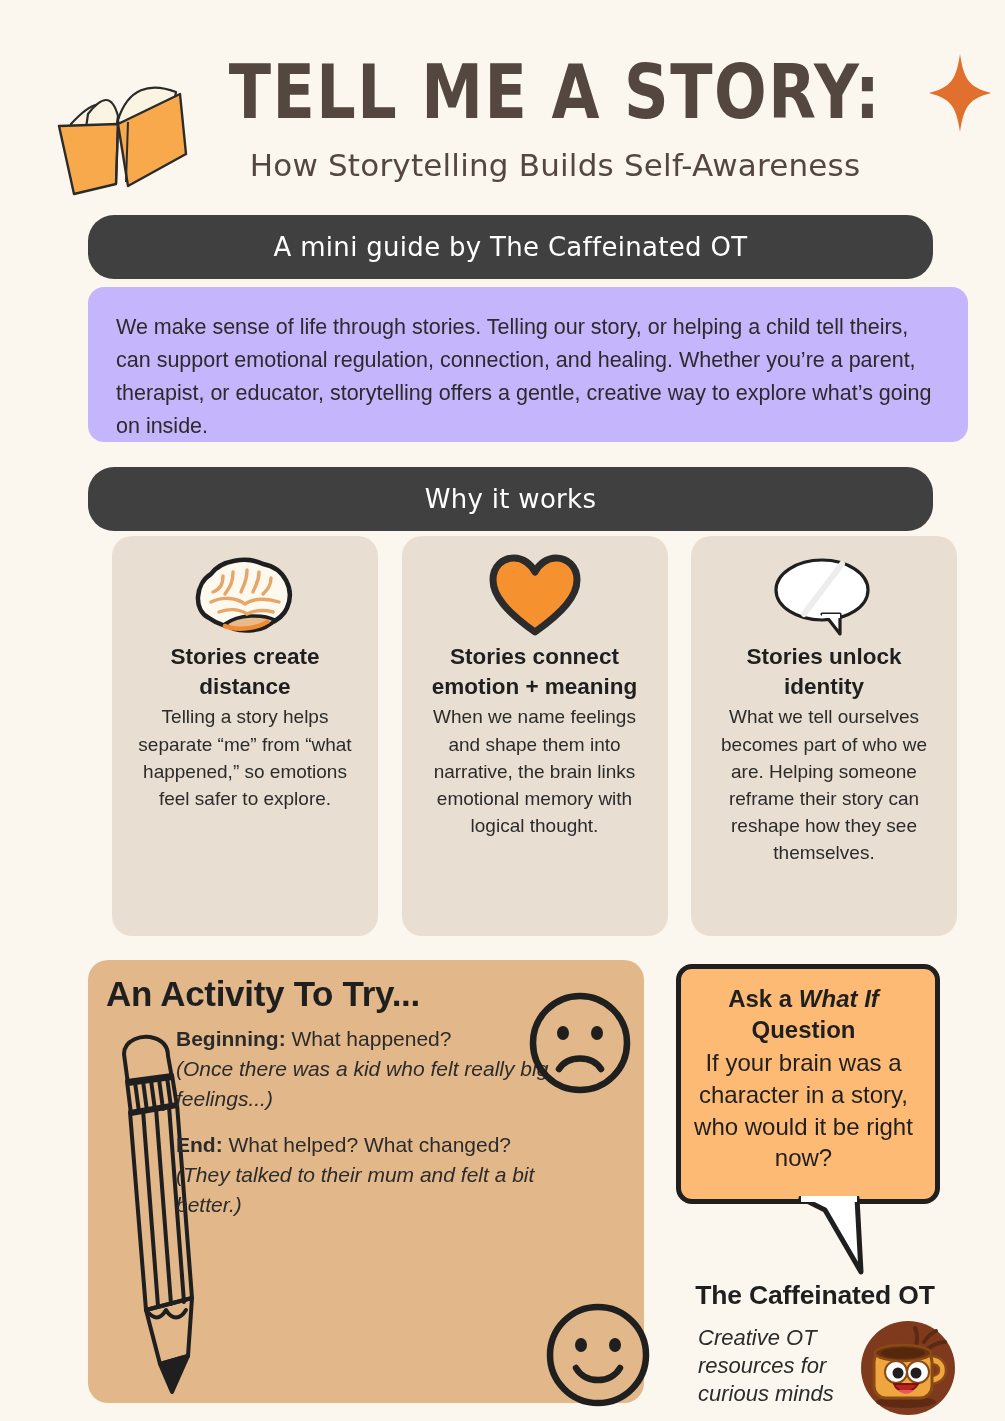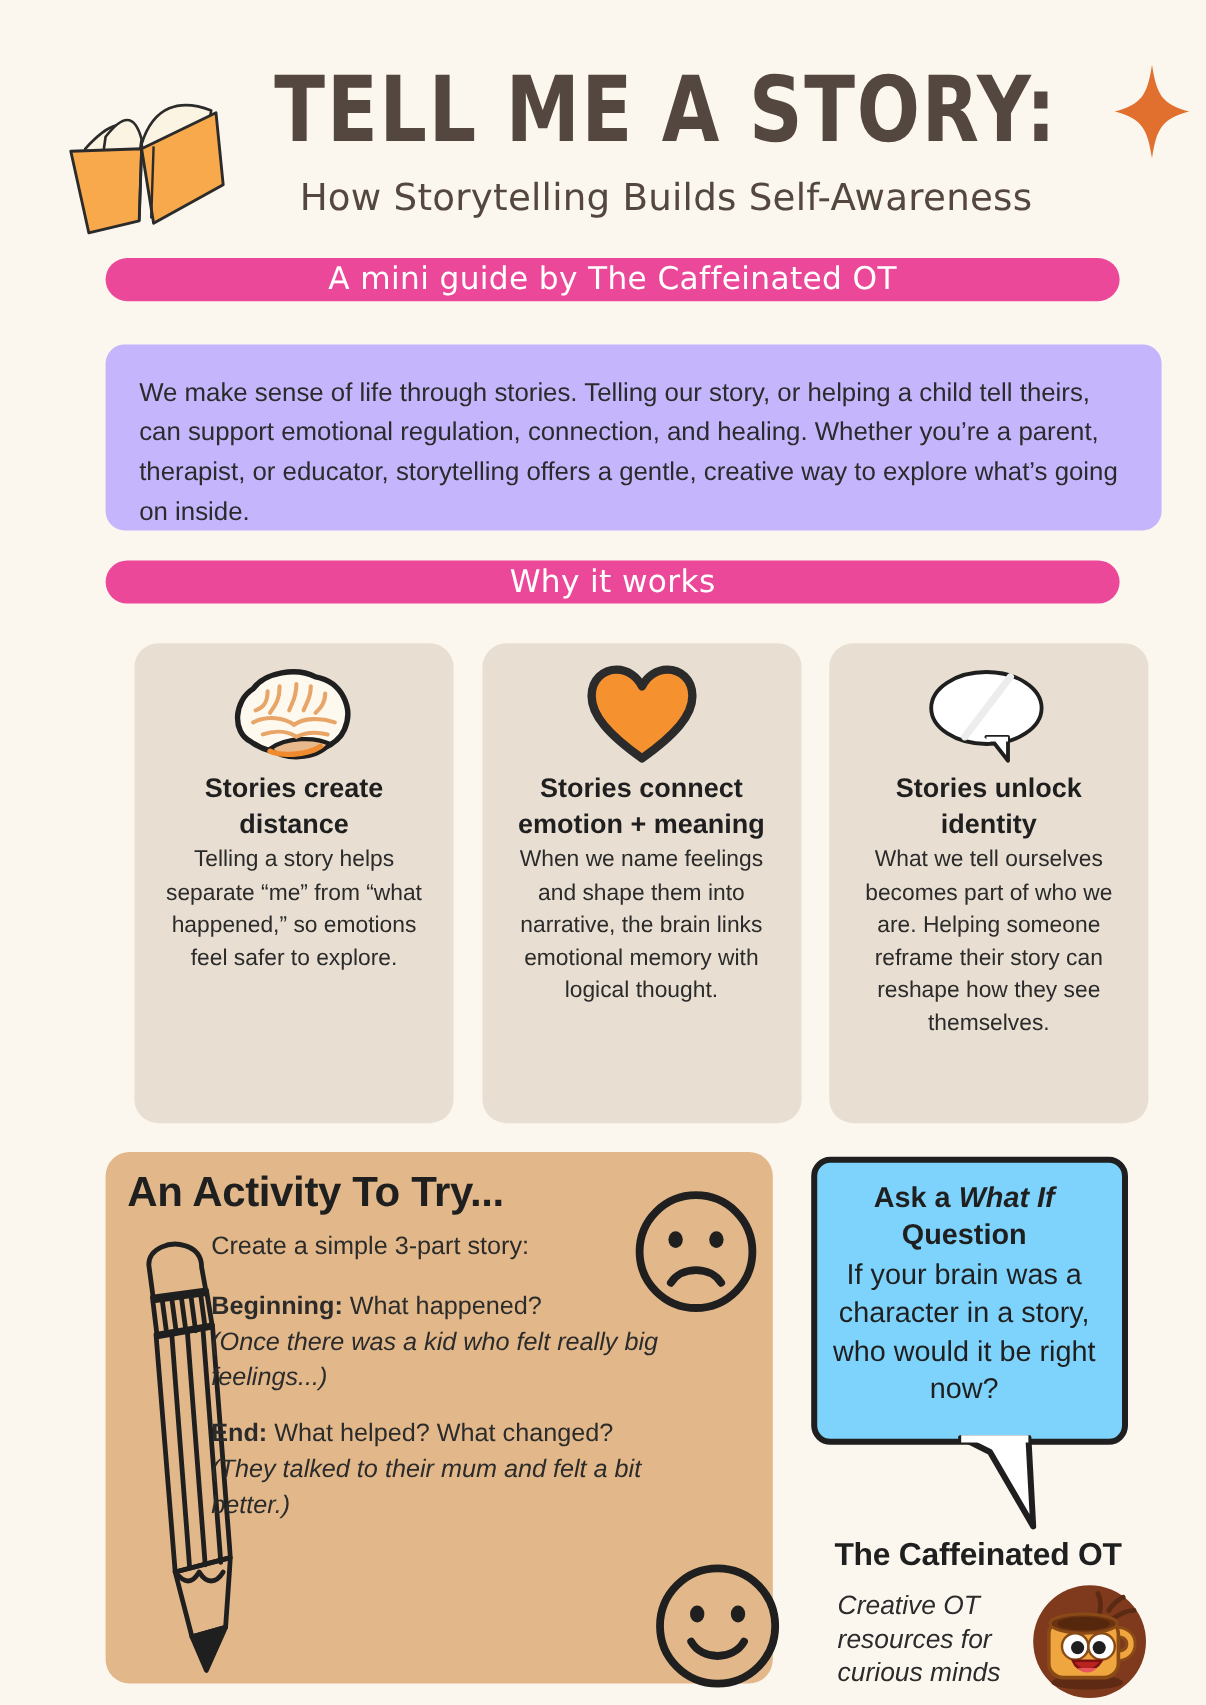--- a/index.html
+++ b/index.html
@@ -34,22 +34,22 @@
     font-size:31px;
     font-weight:500;
     color:#54473F;
     margin:30px 0 0 0;
     letter-spacing:0.2px;
   }
 
   
   .banner{
     position:absolute;
-    left:88px;width:845px;height:36px;
-    background:#ec4899;
+    left:88px;width:845px;height:64px;
+    background:#404040;
     border-radius:26px;
     color:#FFFFFF;
     display:flex;align-items:center;justify-content:center;
     font-size:26px;
     font-family:"DejaVu Sans", sans-serif;
     letter-spacing:0.3px;
   }
   #banner-guide{top:187px;}
   #banner-why{top:439px;}
 
@@ -98,21 +98,21 @@
     font-size:21px;line-height:1.42;color:#2B2B2B;
   }
   .activity-text p{margin:0 0 17px 0;}
   .activity-text .lead{margin-bottom:20px;}
   .activity-text b{font-weight:bold;}
   .activity-text i{font-style:italic;}
 
   
   .bubble{
     position:absolute;left:676px;top:936px;width:264px;height:240px;
-    background:#7dd3fc;border:5px solid #1F1F1F;border-radius:16px;
+    background:#fdba74;border:5px solid #1F1F1F;border-radius:16px;
     box-sizing:border-box;padding:14px 14px 8px 5px;text-align:center;
   }
   .bubble-title{
     font-weight:bold;font-size:24px;line-height:1.3;margin:0;color:#1F1F1F;
   }
   .bubble-title i{font-style:italic;}
   .bubble-body{
     font-size:24px;line-height:1.32;margin:2px 0 0 0;color:#1F1F1F;
   }
   .bubble-tail{position:absolute;left:795px;top:1168px;width:90px;height:80px;}
@@ -234,21 +234,20 @@
           <path d="M41 84 L56 280 M54 82 L69 278 M67 80 L82 276"></path>
 
           <path d="M44 284 L90 272 L86 330 L58 338 Z"></path>
           <path d="M44 284 C52 294 58 294 64 284 C70 294 78 294 84 284"></path>
         </g>
         <path d="M58 338 L86 330 L70 366 Z" fill="#1F1F1F" stroke="#1F1F1F" stroke-width="4" stroke-linejoin="round"></path>
       </svg>
     </span>
 
     <div class="activity-text">
-      <p class="lead">Create a simple 3-part story:</p>
       <p>
         <b>Beginning:</b>
         <span>What happened?</span><br>
         <i>(Once there was a kid who felt really big feelings...)</i>
       </p>
       <p>
         <b>End:</b>
         <span>What helped? What changed?</span><br>
         <i>(They talked to their mum and felt a bit better.)</i>
       </p>

